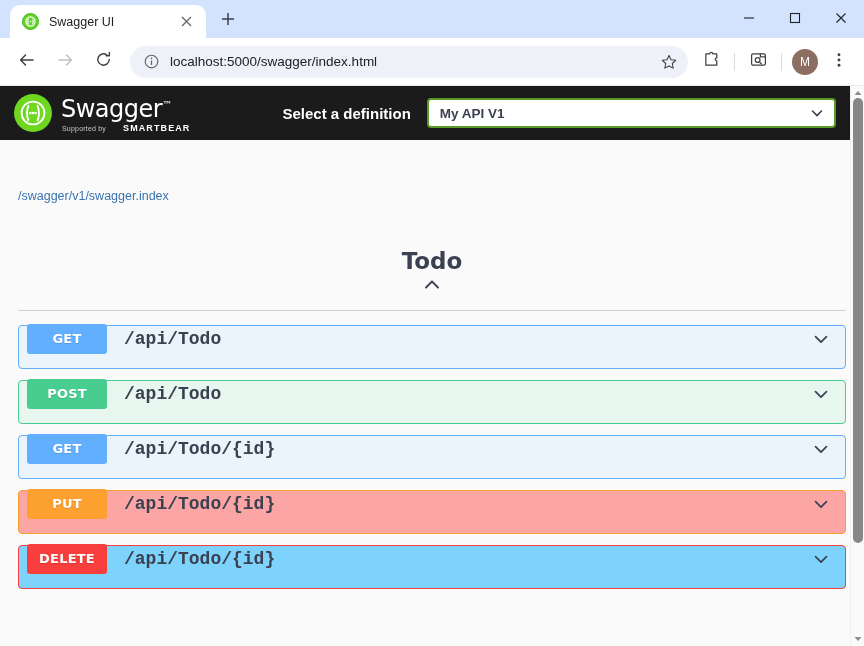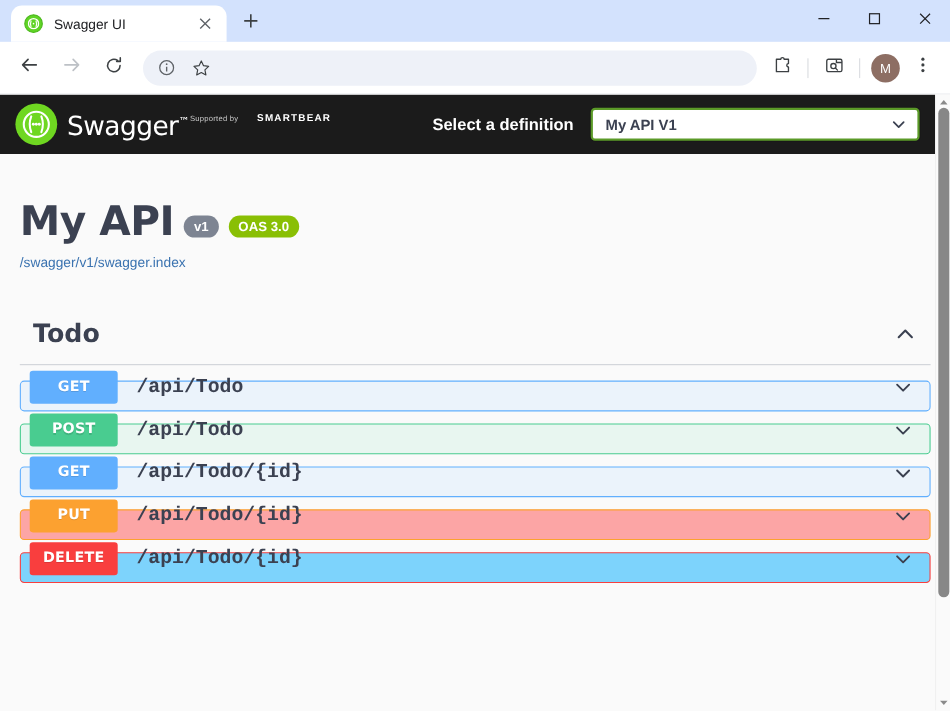--- a/index.html
+++ b/index.html
@@ -134,21 +134,21 @@
     padding: 0 14px;
     width: 850px;
   }
   .logo-wrap { display: flex; align-items: center; }
   .logo-circle {
     width: 38px; height: 38px; border-radius: 50%;
     background: #6fd721;
     display: flex; align-items: center; justify-content: center;
     margin-right: 9px;
   }
-  .logo-text-block { display: flex; flex-direction: row; justify-content: center; }
+  .logo-text-block { display: flex; flex-direction: column; justify-content: center; }
   .logo-word {
     color: #ffffff; font-size: 24px; letter-spacing: -0.5px;
     line-height: 24px; font-weight: 400;
     font-family: "DejaVu Sans", sans-serif;
   }
   .logo-word sup { font-size: 10px; vertical-align: super; }
   .logo-sub {
     display: flex; align-items: baseline;
     margin-top: 2px; margin-left: 1px;
   }
@@ -199,33 +199,34 @@
     font-family: "Liberation Sans", sans-serif;
   }
 
   
   .tag-section { margin-top: 45px; padding: 0 18px; }
   .tag-header {
     display: flex; align-items: center;
     border-bottom: 1px solid #cfd2d8;
     padding: 0 12px 14px 12px;
     cursor: pointer;
+    flex-direction: column;
   }
   .tag-name {
     font-size: 23px; color: #3b4151; font-weight: bold;
     flex: 1;
     font-family: "DejaVu Sans", sans-serif;
   }
   .tag-chev { color: #3b4151; display:flex; align-items:center; }
 
   
   .ops { margin-top: 14px; }
   .op {
     display: flex; align-items: center;
-    height: 28px;
+    height: 44px;
     border-radius: 4px;
     margin-bottom: 11px;
     padding: 0 14px 17px 8px;
     cursor: pointer;
   }
   .op-method {
     width: 80px; height: 30px; flex: 0 0 80px;
     border-radius: 3px;
     display: flex; align-items: center; justify-content: center;
     color: #ffffff;
@@ -350,20 +351,21 @@
     </div>
 
     <div class="omnibox">
       <span class="omni-info">
         <svg width="15" height="15" viewBox="0 0 15 15">
           <circle cx="7.5" cy="7.5" r="6.3" fill="none" stroke="currentColor" stroke-width="1.15"></circle>
           <path d="M7.5 6.6 V11" stroke="currentColor" stroke-width="1.25"></path>
           <circle cx="7.5" cy="4.4" r="0.8" fill="currentColor"></circle>
         </svg>
       </span>
+      <span class="omni-url" title="Search Google or type a URL">localhost:5000/swagger/index.html</span>
       <span class="omni-star">
         <svg width="16" height="16" viewBox="0 0 18 18">
           <path d="M9 1.6 L11.3 6.4 L16.5 7.1 L12.7 10.7 L13.7 15.9 L9 13.4 L4.3 15.9 L5.3 10.7 L1.5 7.1 L6.7 6.4 Z" fill="none" stroke="currentColor" stroke-width="1.2" stroke-linejoin="round"></path>
         </svg>
       </span>
     </div>
 
     <div class="tb-icon">
       <span>
         <svg width="17" height="17" viewBox="0 0 18 18">
@@ -424,25 +426,20 @@
         <span class="def-select-value">My API V1</span>
         <span class="chev">
           <svg width="14" height="14" viewBox="0 0 14 14">
             <path d="M2.5 5 L7 9.6 L11.5 5" fill="none" stroke="currentColor" stroke-width="1.6" stroke-linecap="round" stroke-linejoin="round"></path>
           </svg>
         </span>
       </div>
     </div>
 
     <div class="info-block">
-      <div class="api-title-row">
-        <span class="api-title">My API</span>
-        <span class="pill version">v1</span>
-        <span class="pill oas">OAS 3.0</span>
-      </div>
       <div class="api-url">/swagger/v1/swagger.index</div>
     </div>
 
     <div class="tag-section">
       <div class="tag-header">
         <span class="tag-name">Todo</span>
         <span class="tag-chev">
           <svg width="22" height="22" viewBox="0 0 22 22">
             <path d="M5 13.5 L11 7.5 L17 13.5" fill="none" stroke="currentColor" stroke-width="1.9" stroke-linecap="round" stroke-linejoin="round"></path>
           </svg>

